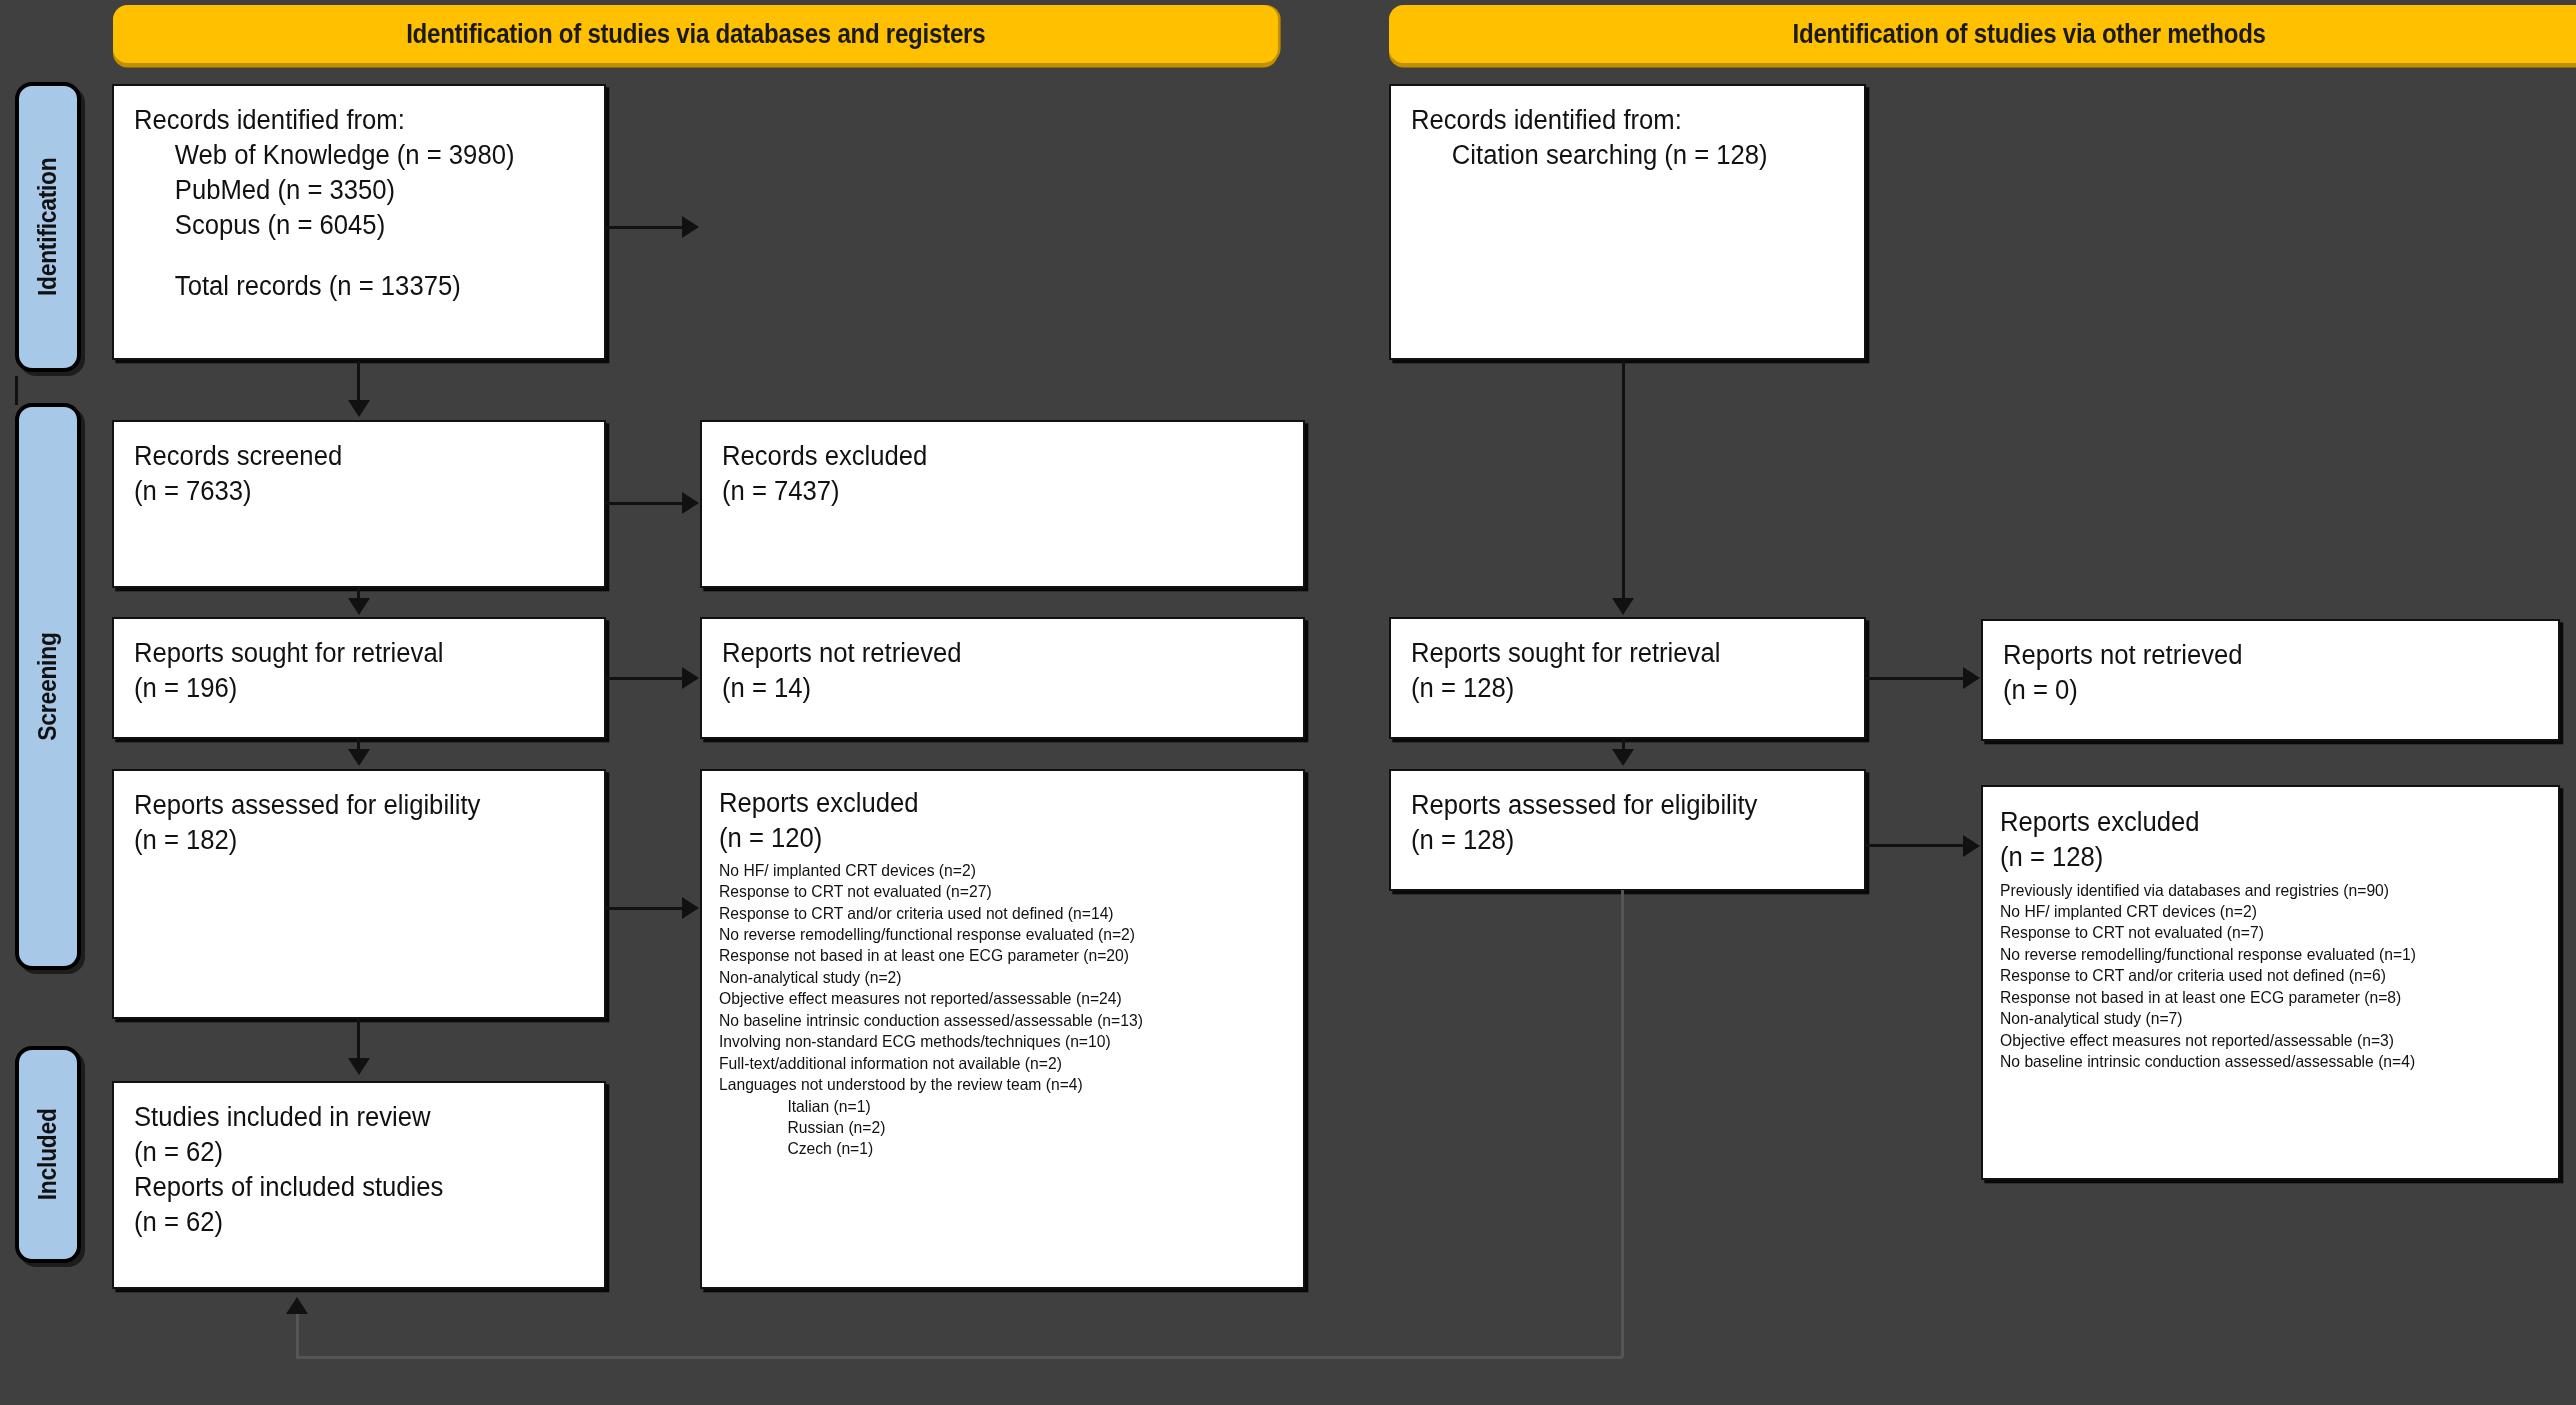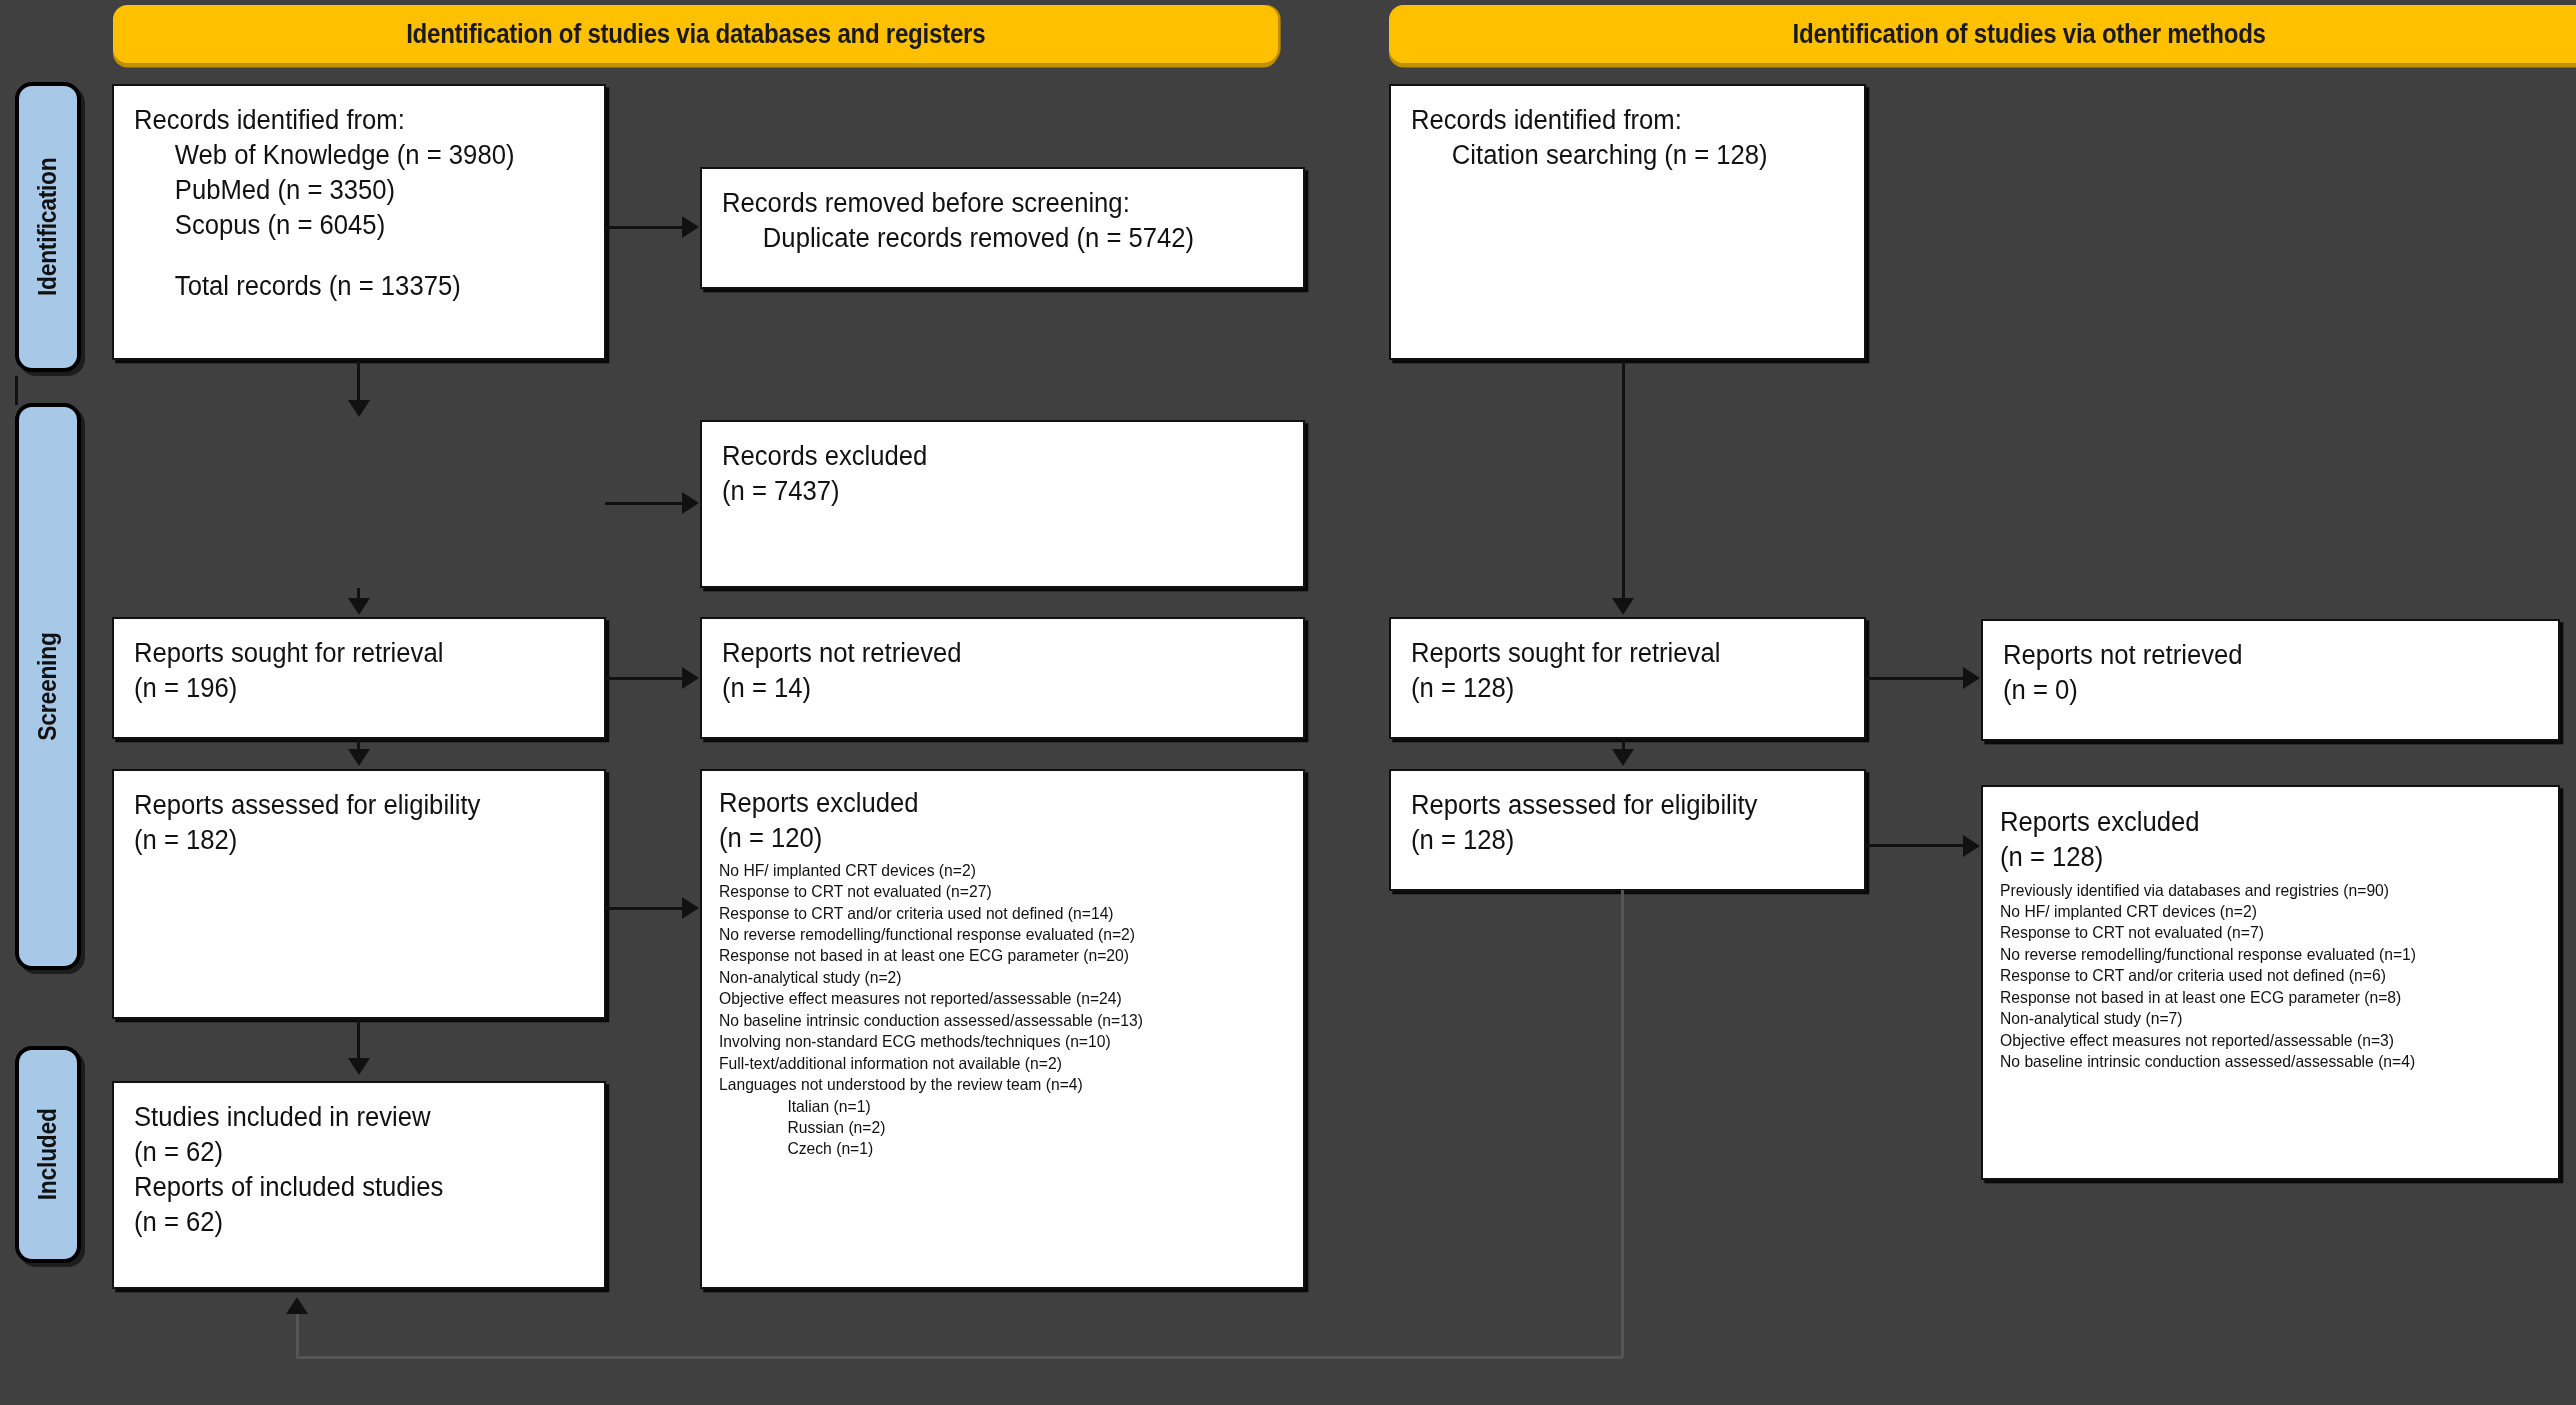--- a/index.html
+++ b/index.html
@@ -165,27 +165,27 @@
   <div class="box" style="left:112px; top:84px; width:494px; height:276px;">
     <div class="box-inner">
       <div class="line">Records identified from:</div>
       <div class="line indent1">Web of Knowledge  (n = 3980)</div>
       <div class="line indent1">PubMed (n = 3350)</div>
       <div class="line indent1">Scopus  (n = 6045)</div>
       <div class="line indent1 gap">Total records (n = 13375)</div>
     </div>
   </div>
 
-  <div class="box" style="left:700px; top:167px; width:605px; height:122px;">
-    <div class="box-inner">
-      <div class="line">Records removed before screening:</div>
-      <div class="line indent1">Duplicate records removed  (n = 5742)</div>
-    </div>
-  </div>
-
+
+  <div class="box" style="left:112px; top:420px; width:494px; height:168px;">
+    <div class="box-inner">
+      <div class="line">Records screened</div>
+      <div class="line">(n = 7633)</div>
+    </div>
+  </div>
 
   <div class="box" style="left:700px; top:420px; width:605px; height:168px;">
     <div class="box-inner">
       <div class="line">Records excluded</div>
       <div class="line">(n = 7437)</div>
     </div>
   </div>
 
   <div class="box" style="left:112px; top:617px; width:494px; height:122px;">
     <div class="box-inner">

